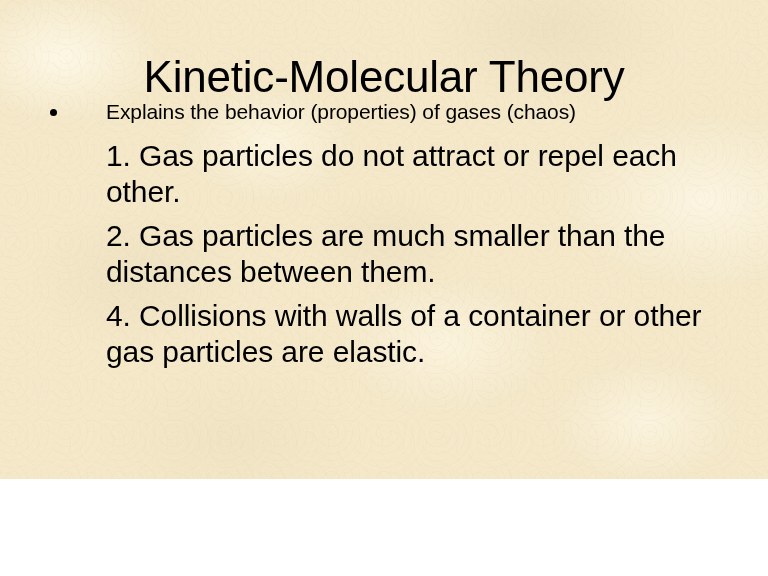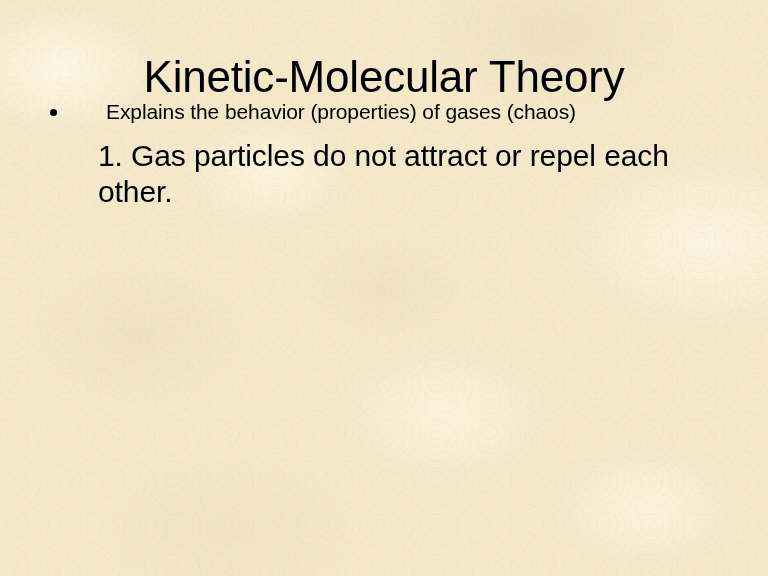--- a/index.html
+++ b/index.html
@@ -10,21 +10,21 @@
   body {
     width: 768px;
     height: 576px;
     overflow: hidden;
     font-family: "Liberation Sans", sans-serif;
   }
 
   #slide {
     position: relative;
     width: 768px;
-    height: 576px;
+    height: 479px;
     box-sizing: border-box;
     background-color: #f4e8c9;
     overflow: hidden;
   }
 
   
   #slide::before {
     content: "";
     position: absolute;
     inset: 0;
@@ -98,21 +98,21 @@
     position: absolute;
     left: 42px;
     top: 15px;
     width: 7px;
     height: 7px;
     border-radius: 50%;
     background: #000000;
   }
 
   .numbered-item {
-    margin: 0;
+    margin: 8px;
     padding: 0 48px 0 98px;
     font-size: 30px;
     line-height: 36px;
     font-weight: 400;
     color: #000000;
     letter-spacing: -0.1px;
   }
 </style>
 </head>
 <body>
@@ -124,16 +124,18 @@
 
     <div class="body-block">
 
       <p class="bullet-item">
         <span class="bullet-dot"></span>
         <span>Explains the behavior (properties) of gases (chaos)</span>
       </p>
 
 
       <p class="numbered-item">1. Gas particles do not attract or repel each other.</p>
+      <p class="numbered-item">2. Gas particles are much smaller than the distances between them.</p>
+      <p class="numbered-item">4. Collisions with walls of a container or other gas particles are elastic.</p>
 
     </div>
   </div>
 </div>
 
 </body></html>

